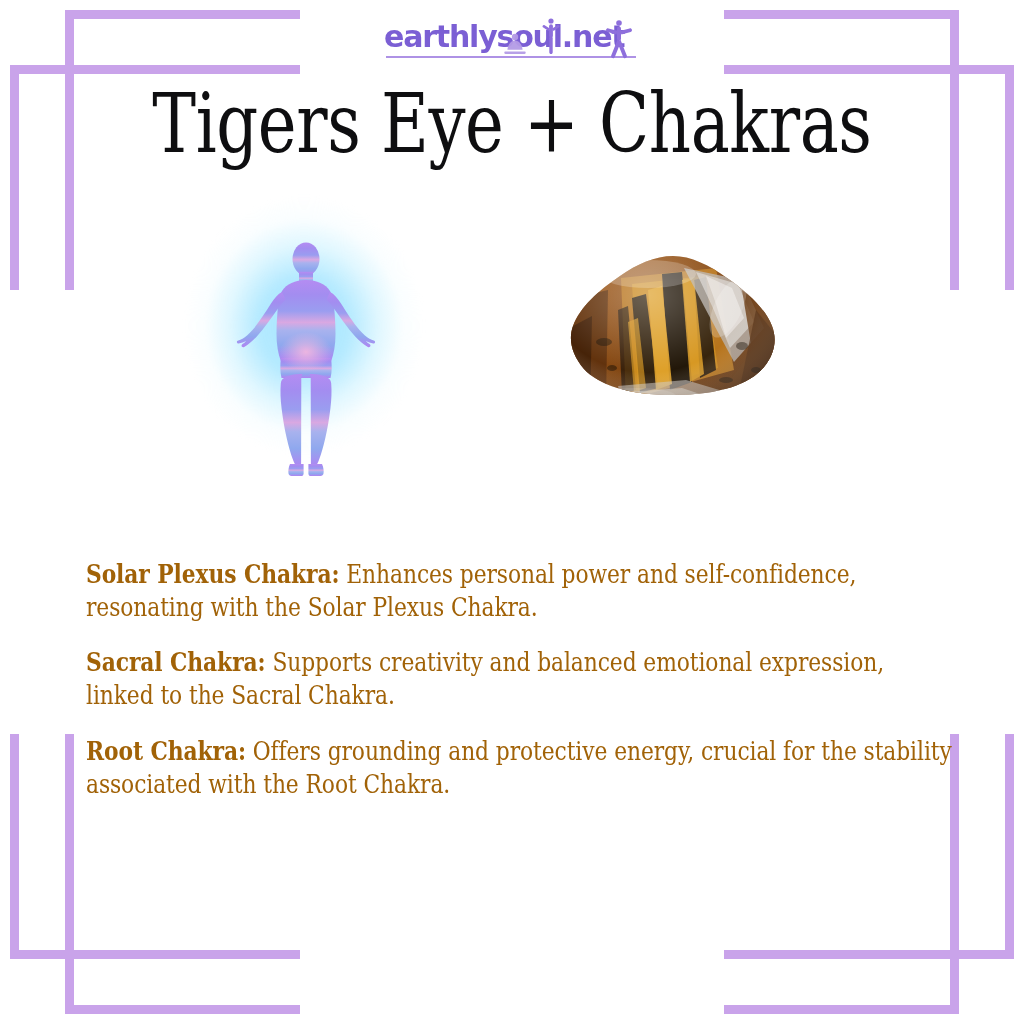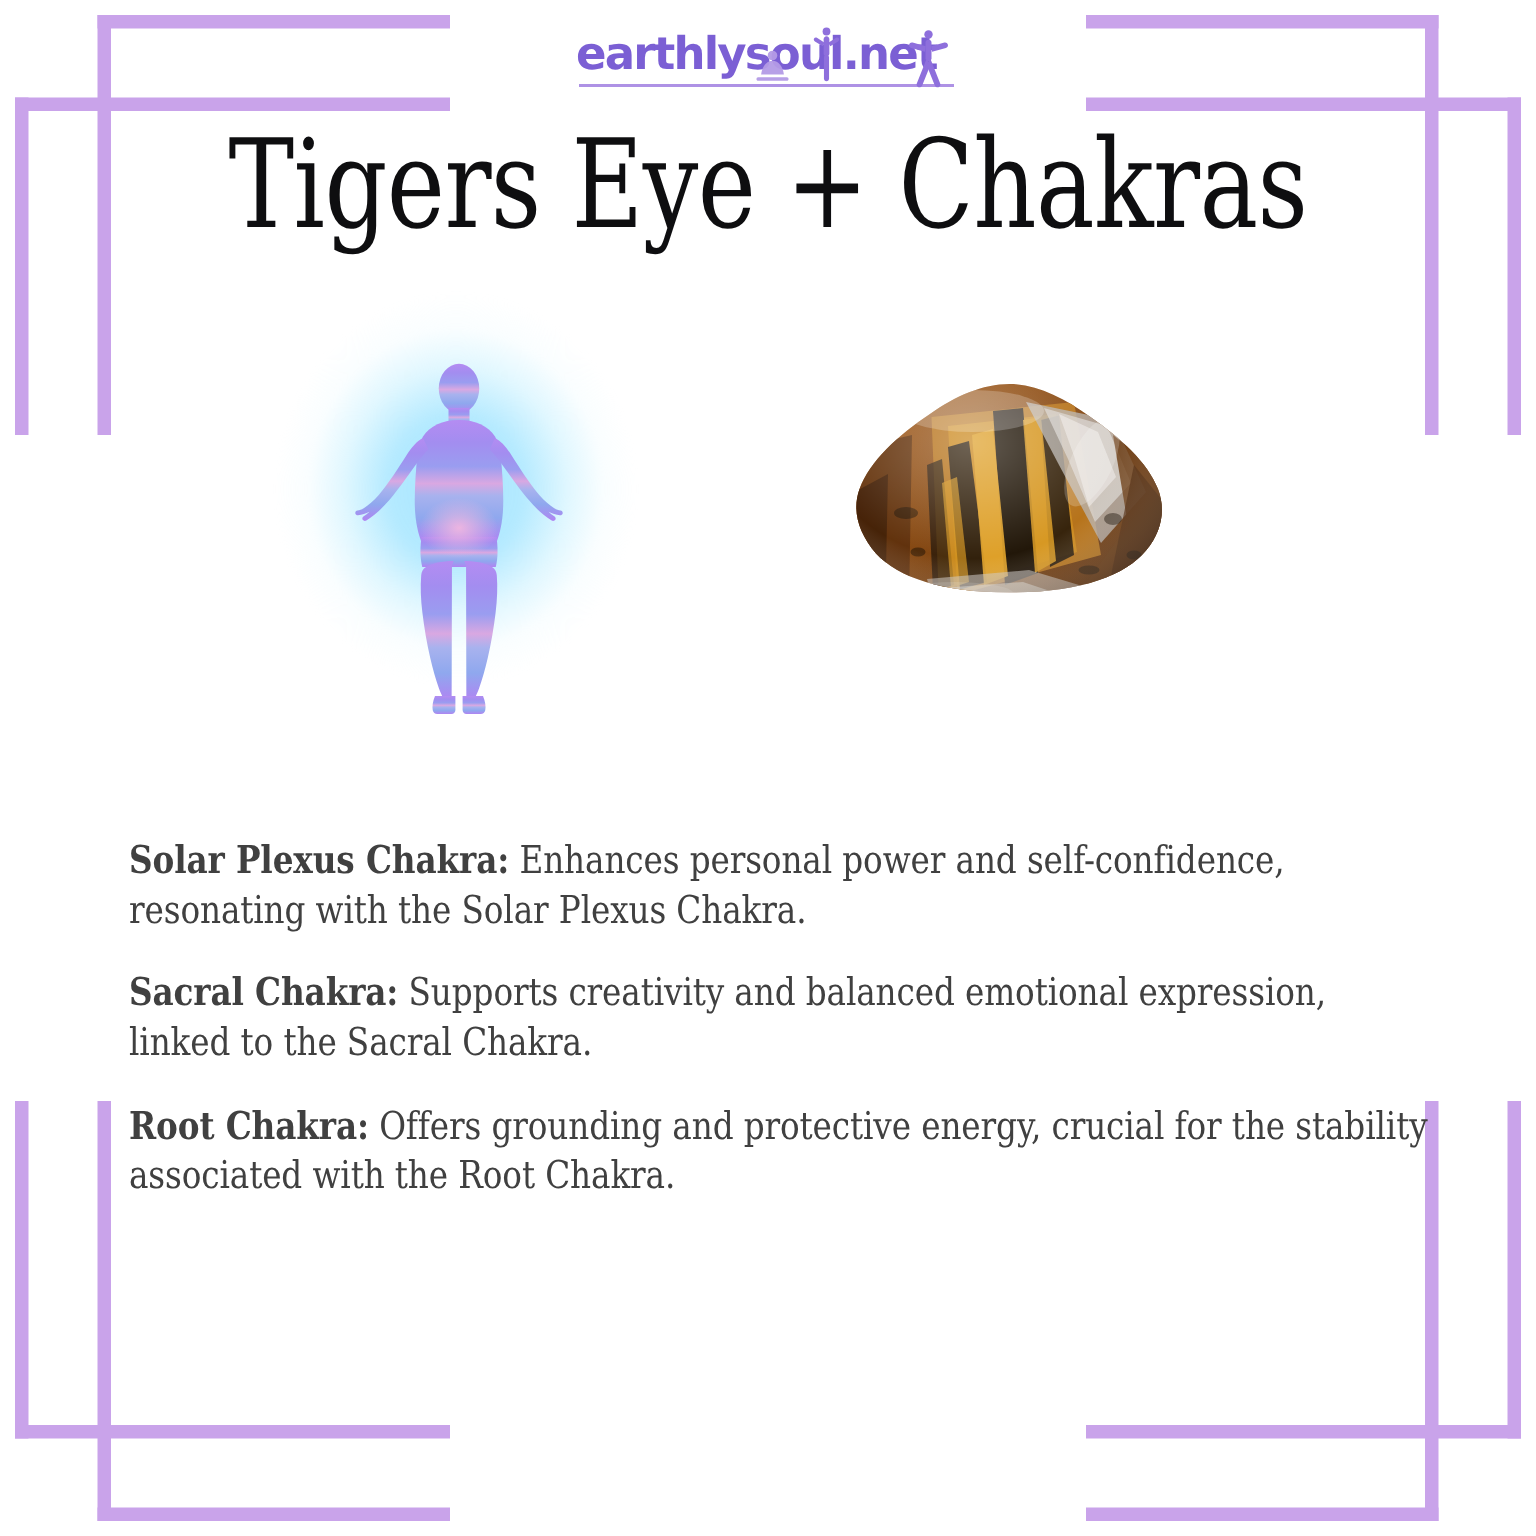--- a/index.html
+++ b/index.html
@@ -62,21 +62,21 @@
   }
   #aura-body { position:absolute; left:0; top:0; width:256px; height:300px; }
 
   
   #stone { position:absolute; left:566px; top:250px; width:214px; height:172px; }
 
   
   #body-copy {
     position:absolute; left:86px; top:558px; width:868px;
     font-family:"DejaVu Serif", serif;
-    color:#404040;
+    color:#a16207;
   }
   .para {
     font-size:25.5px;
     line-height:1.30;
     transform:scaleX(0.855);
     transform-origin:left top;
     width:1014px;
     margin-bottom:22px;
     letter-spacing:-0.1px;
   }

